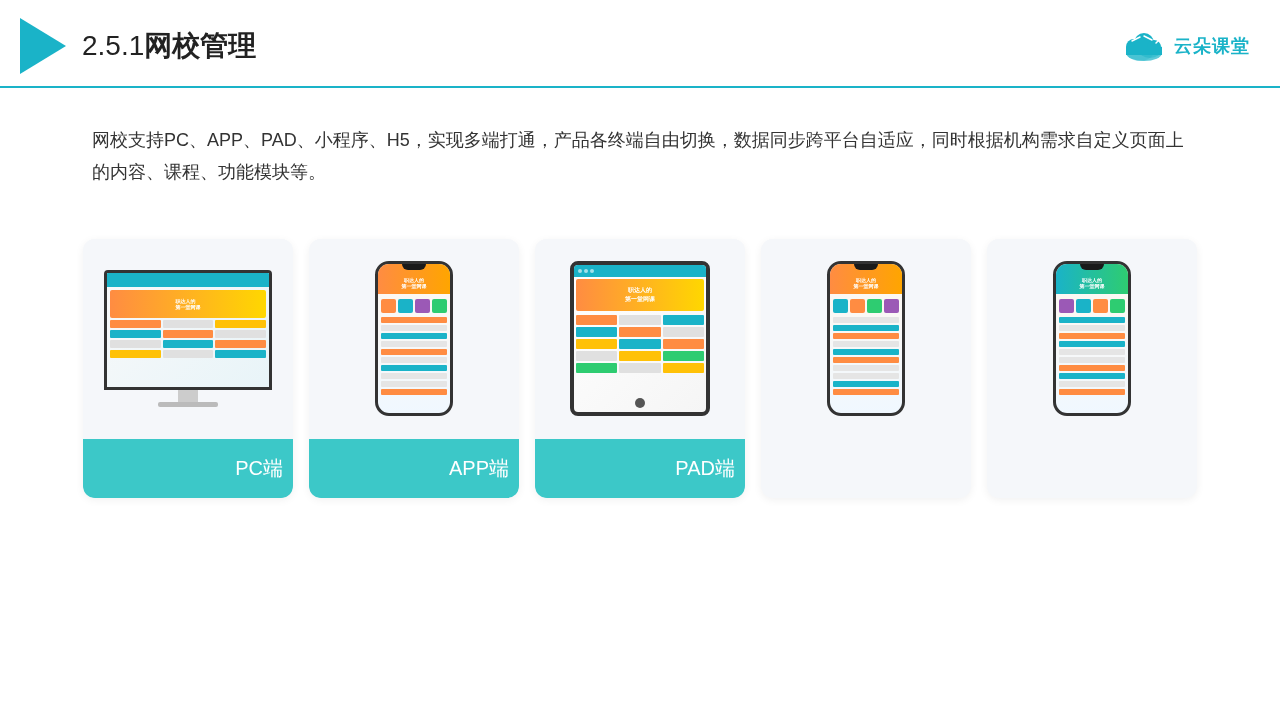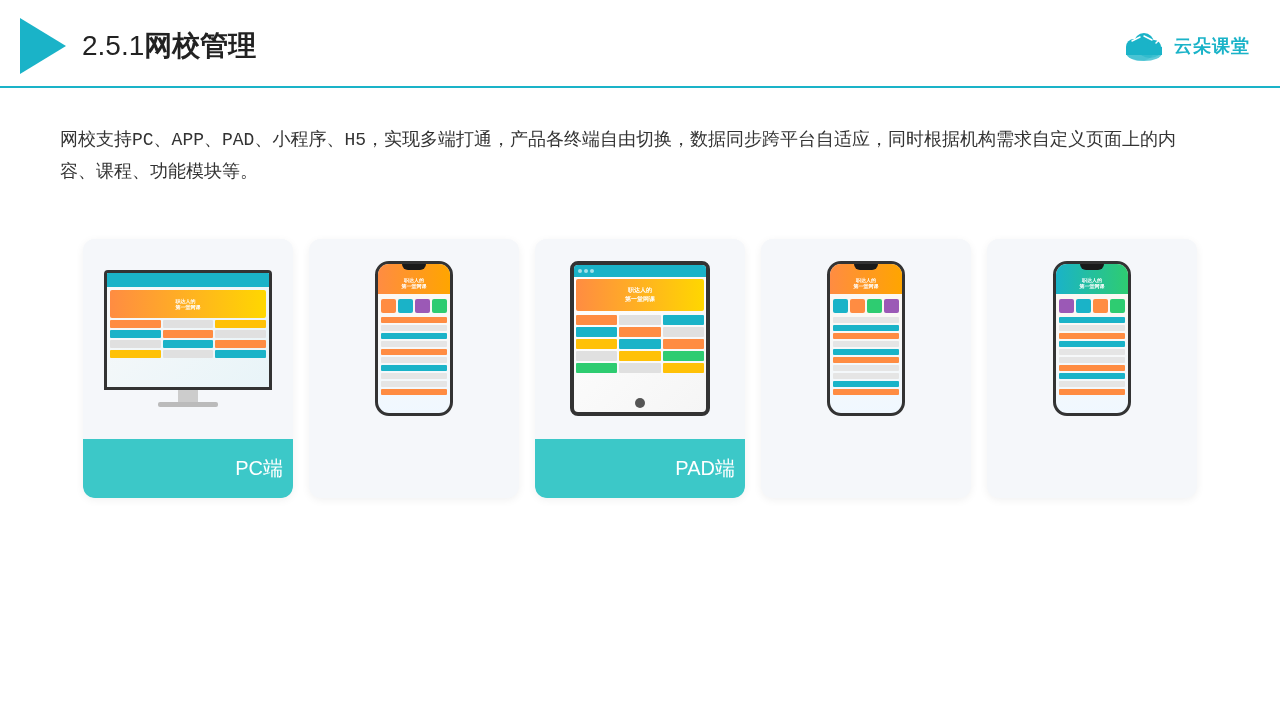--- a/index.html
+++ b/index.html
@@ -69,25 +69,24 @@
       margin-top: 2px;
     }
     .logo-url {
       font-size: 10px;
       color: #999;
       margin-top: 1px;
     }
 
     
     .description {
-      padding: 36px 80px 20px 60px;
+      padding: 36px 80px 20px 92px;
       font-size: 18px;
       color: #333;
       line-height: 1.8;
-      font-family: Liberation Mono, monospace;
     }
 
     
     .cards-container {
       display: flex;
       gap: 16px;
       padding: 20px 70px;
       justify-content: center;
       margin-top: 10px;
     }
@@ -448,20 +447,21 @@
               <div class="phone-content-row"></div>
               <div class="phone-content-row teal"></div>
               <div class="phone-content-row"></div>
               <div class="phone-content-row"></div>
               <div class="phone-content-row highlight"></div>
             </div>
           </div>
         </div>
       </div>
     </div>
+    <div class="card-label">APP端</div>
   </div>
 
   <div class="card">
     <div class="card-image-area">
       <div class="tablet-mockup">
         <div class="tablet-body">
           <div class="tablet-screen">
             <div class="tablet-nav">
               <div class="tablet-nav-dot"></div>
               <div class="tablet-nav-dot"></div>

